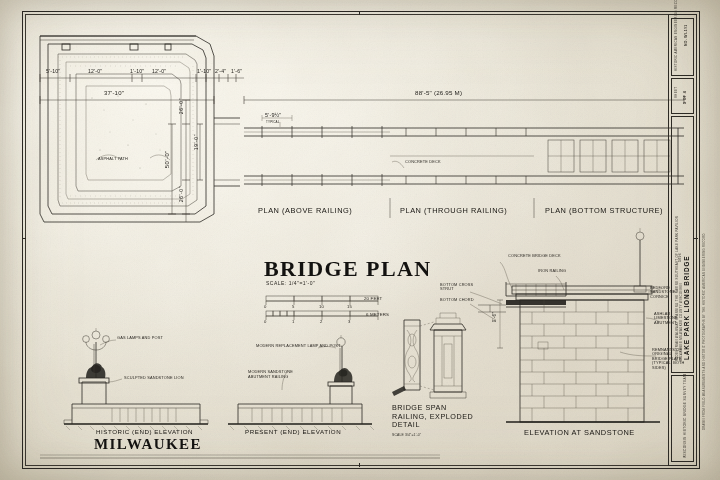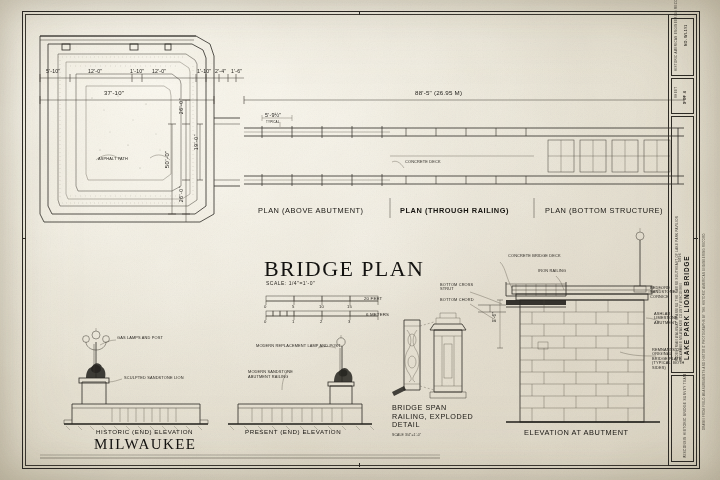--- a/index.html
+++ b/index.html
@@ -33,21 +33,21 @@
     position:absolute;left:25px;top:14px;width:670px;height:450px;
     border:.7px solid #3a362e;
   }
   .tickmark{position:absolute;background:#2a2722;}
   .dim{font-size:5.2px;letter-spacing:.2px;color:#262420;white-space:nowrap;position:absolute;}
   .callout{font-size:3.9px;line-height:4.6px;color:#2b2823;letter-spacing:.15px;position:absolute;white-space:nowrap;}
   .viewlabel{font-size:7.4px;letter-spacing:.55px;color:#171511;position:absolute;white-space:nowrap;}
 
   
   .bigtitle{
-    position:absolute;font-family:"Liberation Serif",serif;font-weight:400;
+    position:absolute;font-family:"Liberation Serif",serif;font-weight:700;
     color:#131210;letter-spacing:1.4px;
   }
 
   
   .tb{position:absolute;border:.8px solid #2d2a24;}
   .vert{
     writing-mode:vertical-rl;transform:rotate(180deg);white-space:nowrap;
   }
   .tb-main{font-size:6.4px;font-weight:700;letter-spacing:.9px;color:#141310;}
   .tb-tiny{font-size:2.9px;letter-spacing:.35px;color:#34302a;}
@@ -568,22 +568,22 @@
 <div class="dim" style="left:265px;top:112px;font-size:5.4px;">5'-9½"</div>
 <div class="callout" style="left:266px;top:120px;font-size:3px;">TYPICAL</div>
 
 <div class="dim" style="left:492px;top:312px;writing-mode:vertical-rl;transform:rotate(180deg);font-size:4.6px;">9'-6"</div>
 
 <div class="callout" style="left:98px;top:157px;">ASPHALT PATH</div>
 <div class="callout" style="left:405px;top:160px;">
   <span>CONCRETE DECK</span>
 </div>
 
-<div class="viewlabel" style="left:258px;top:206px;">PLAN (ABOVE ABUTMENT)</div>
-<div class="viewlabel" style="left:400px;top:206px;font-weight:bold;">PLAN (THROUGH RAILING)</div>
+<div class="viewlabel" style="left:258px;top:206px;">PLAN (ABOVE RAILING)</div>
+<div class="viewlabel" style="left:400px;top:206px;">PLAN (THROUGH RAILING)</div>
 <div class="viewlabel" style="left:545px;top:206px;">PLAN (BOTTOM STRUCTURE)</div>
 
 <div class="bigtitle" style="left:264px;top:256px;font-size:22px;">BRIDGE PLAN</div>
 <div class="callout" style="left:266px;top:281px;font-size:5px;letter-spacing:.5px;">SCALE: 1/4"=1'-0"</div>
 
 <div class="callout" style="left:264px;top:305px;font-size:4.2px;">0</div>
 <div class="callout" style="left:292px;top:305px;font-size:4.2px;">5</div>
 <div class="callout" style="left:319px;top:305px;font-size:4.2px;">10</div>
 <div class="callout" style="left:347px;top:305px;font-size:4.2px;">15</div>
 <div class="callout" style="left:364px;top:297px;font-size:4.4px;">20 FEET</div>
@@ -609,21 +609,21 @@
 
 <div class="viewlabel" style="left:96px;top:428px;font-size:6.2px;">HISTORIC (END) ELEVATION</div>
 <div class="viewlabel" style="left:245px;top:428px;font-size:6.2px;">PRESENT (END) ELEVATION</div>
 <div class="bigtitle" style="left:94px;top:436px;font-size:15px;">MILWAUKEE</div>
 
 <div class="viewlabel" style="left:392px;top:404px;font-size:7.2px;line-height:8.6px;white-space:normal;width:92px;">
   <span>BRIDGE SPAN RAILING, EXPLODED DETAIL</span>
 </div>
 <div class="callout" style="left:392px;top:433px;font-size:3.4px;">SCALE 3/4"=1'-0"</div>
 
-<div class="viewlabel" style="left:524px;top:428px;font-size:7.4px;">ELEVATION AT ABUTMENT</div>
+<div class="viewlabel" style="left:524px;top:428px;font-size:7.4px;">ELEVATION AT SANDSTONE</div>
 
 <div class="callout" style="left:508px;top:254px;">CONCRETE BRIDGE DECK</div>
 <div class="callout" style="left:538px;top:269px;">IRON RAILING</div>
 <div class="callout" style="left:440px;top:283px;width:34px;white-space:normal;line-height:4.4px;">
   <span>BOTTOM CROSS STRUT</span>
 </div>
 <div class="callout" style="left:440px;top:298px;">BOTTOM CHORD</div>
 <div class="callout" style="left:650px;top:286px;width:34px;white-space:normal;line-height:4.4px;">
   <span>BEDFORD SANDSTONE CORNICE</span>
 </div>

